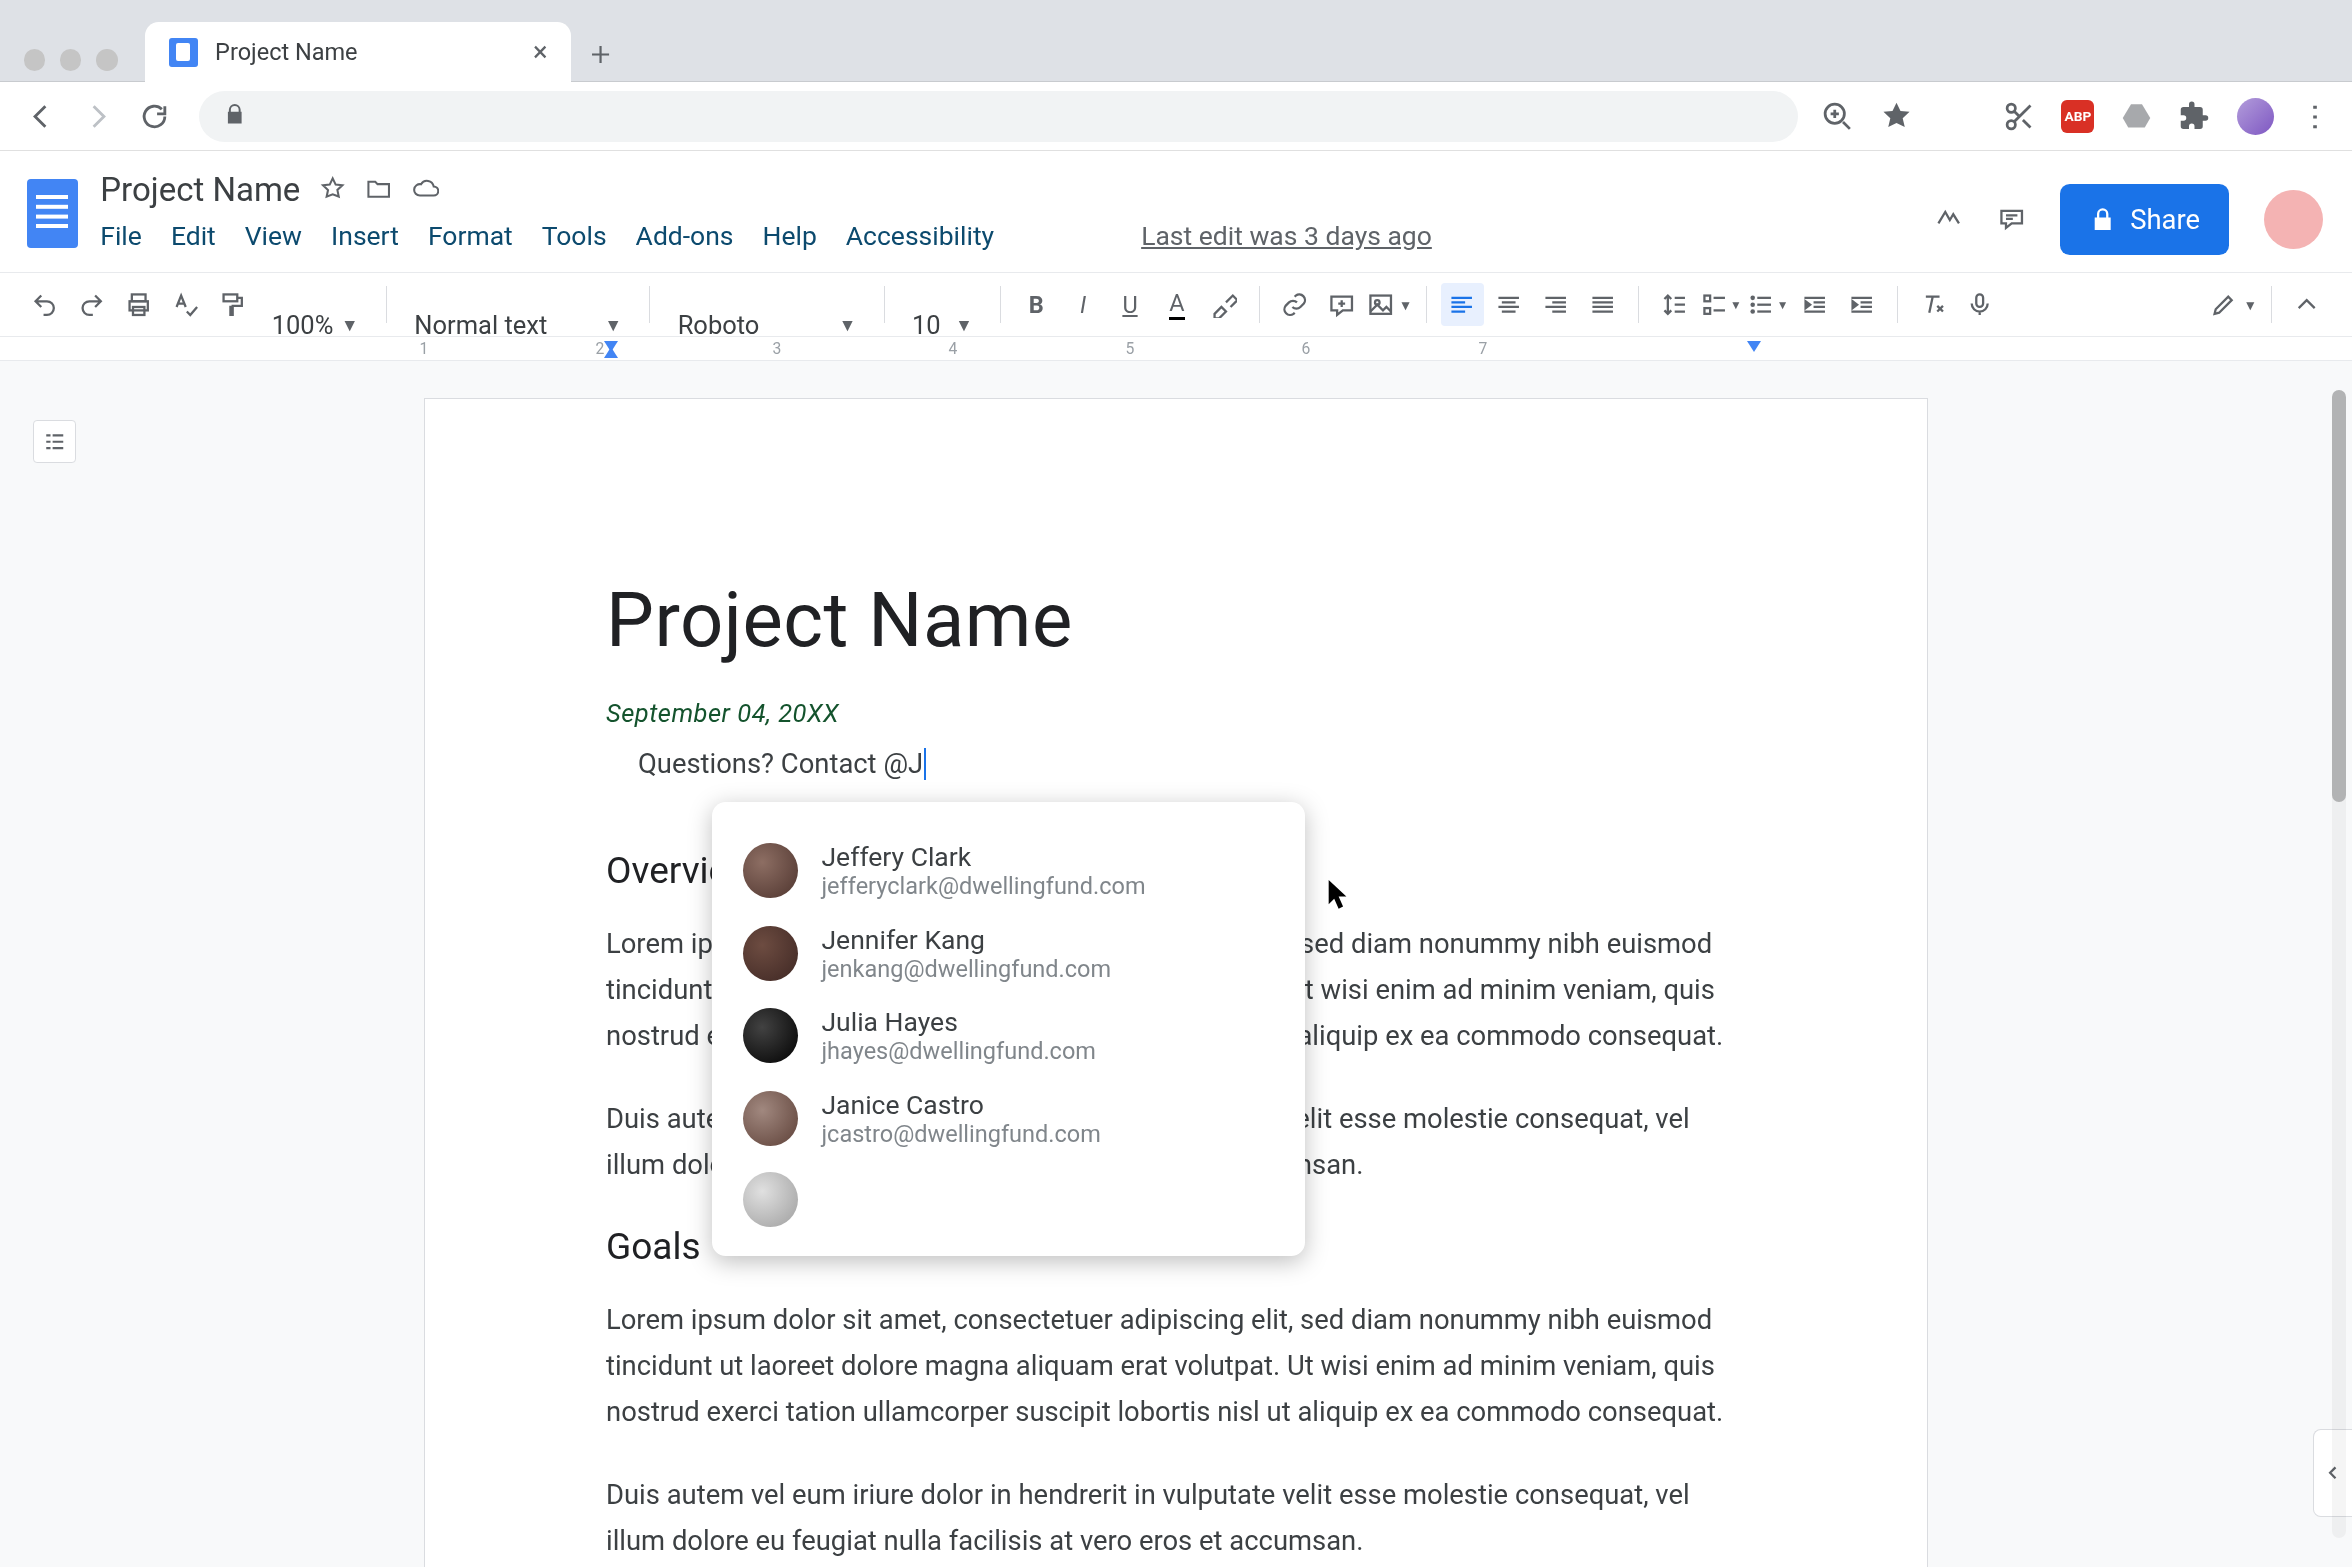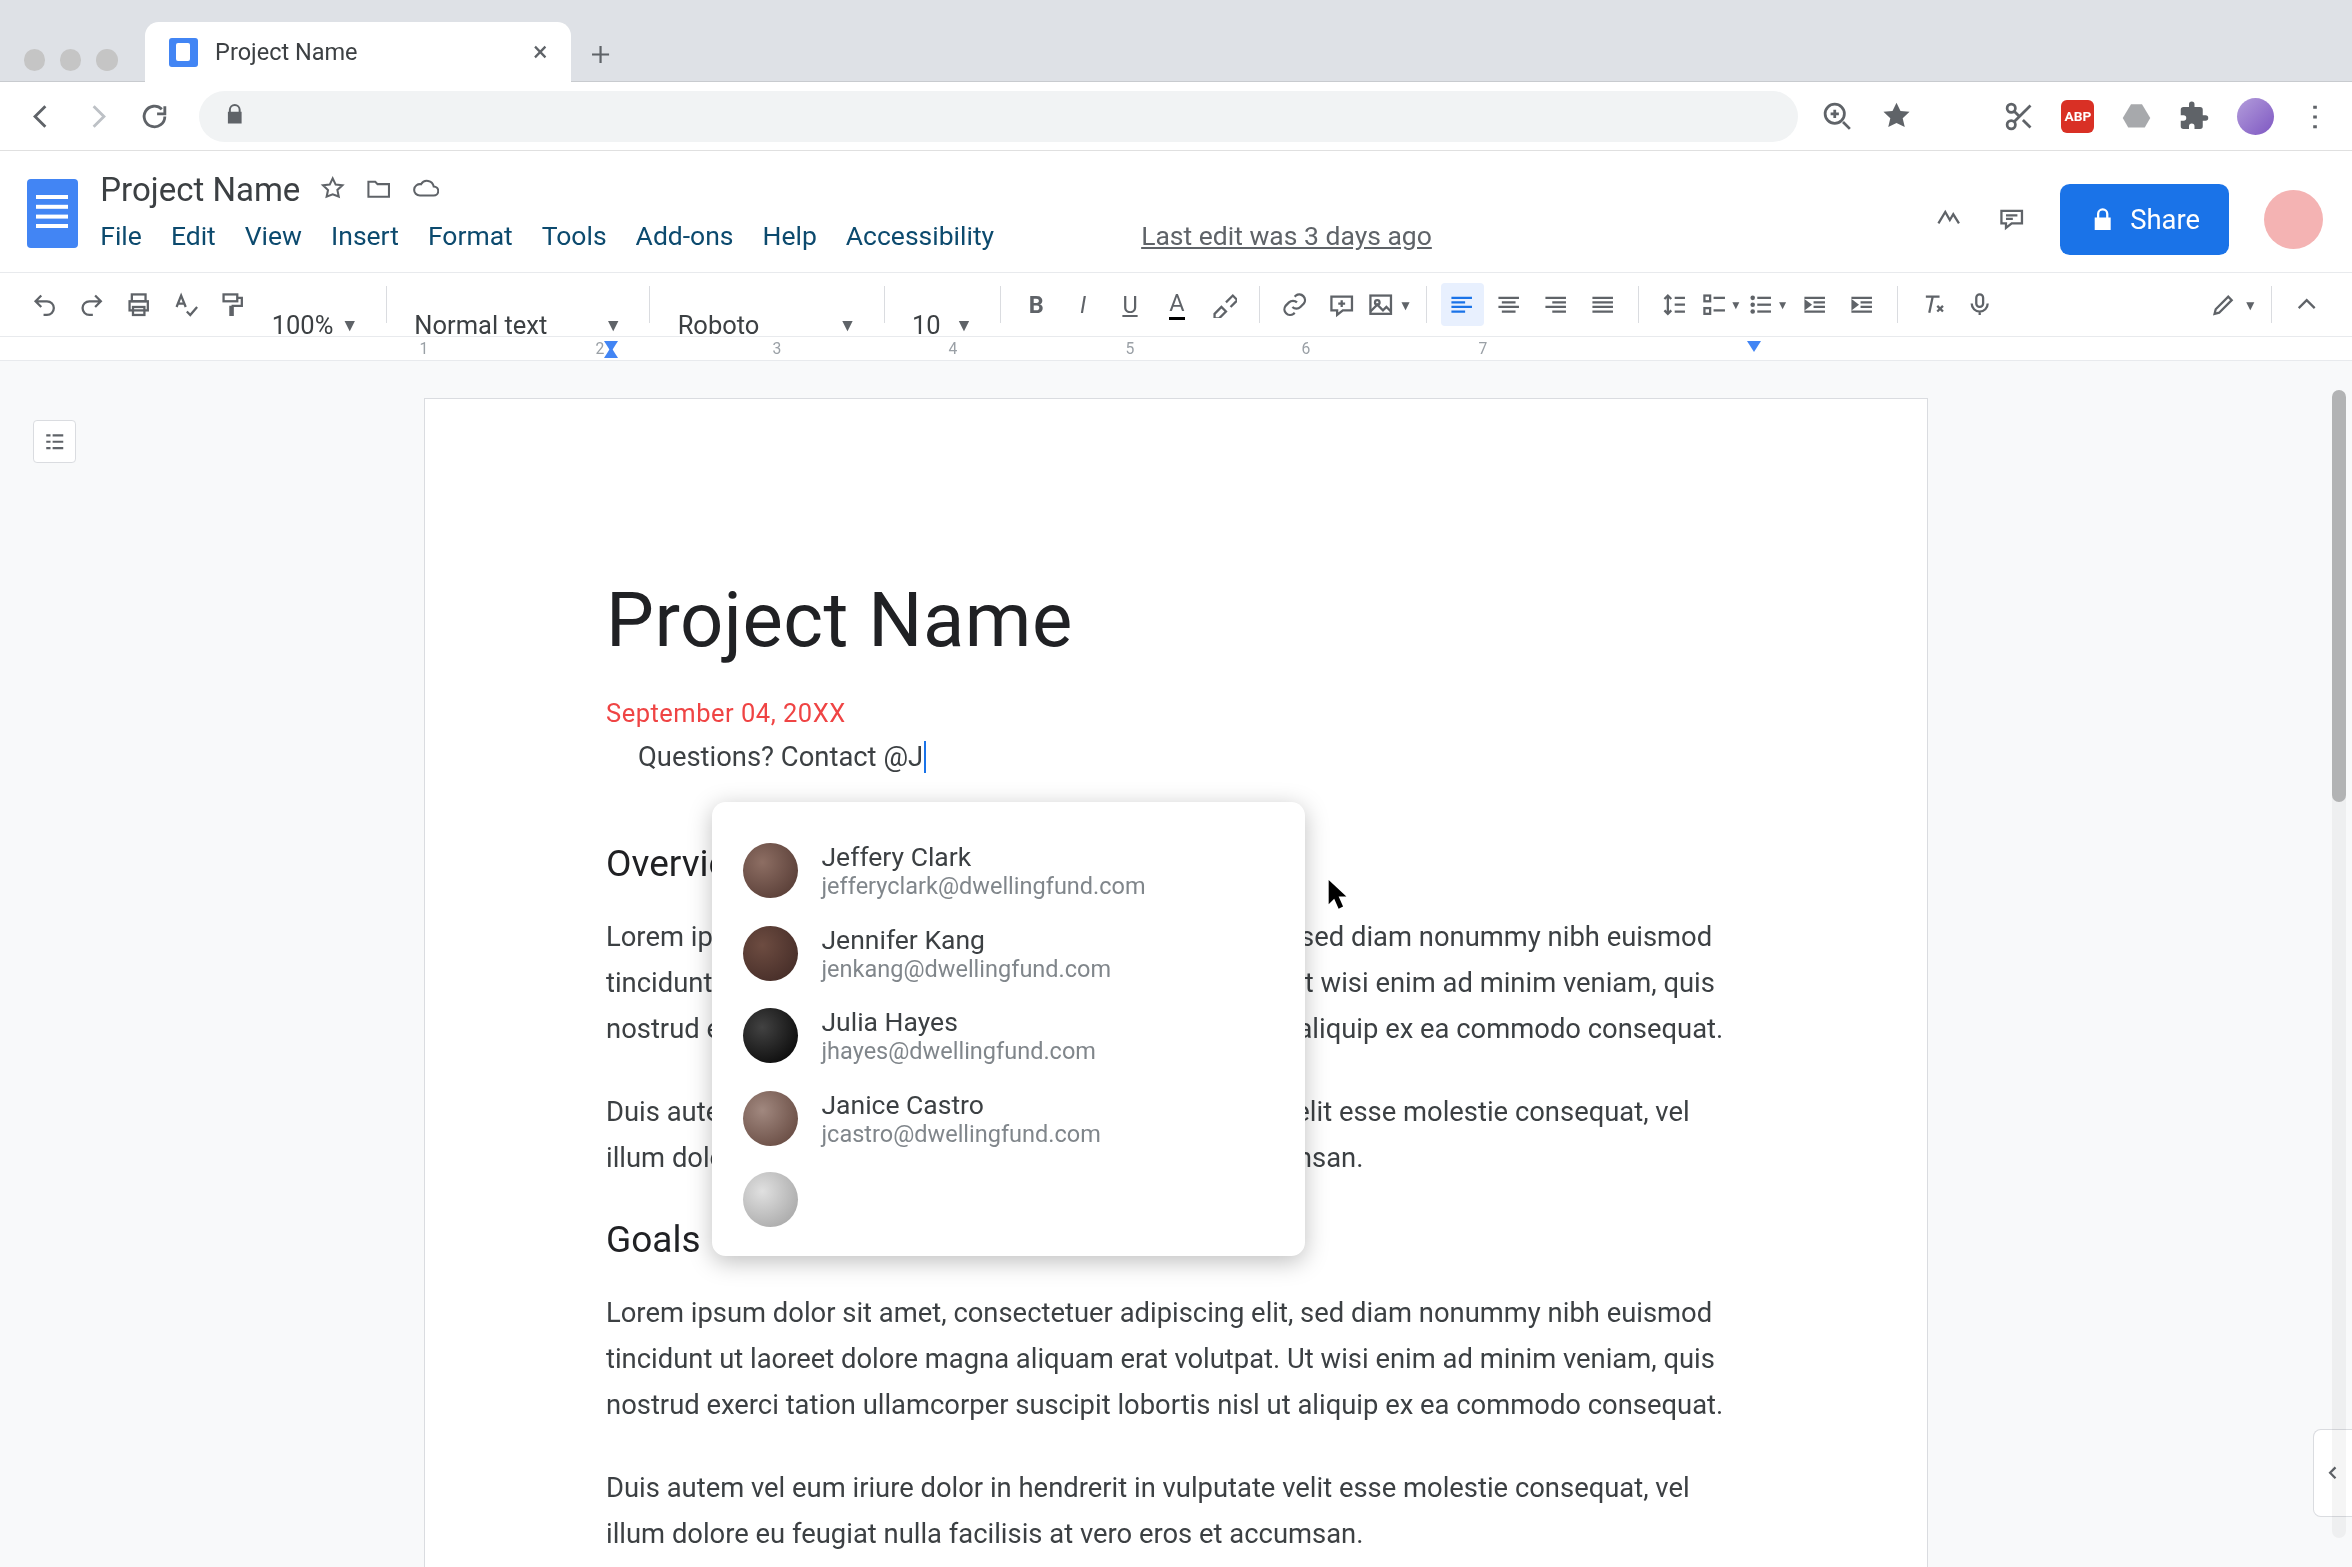--- a/index.html
+++ b/index.html
@@ -67,21 +67,21 @@
   .ruler-tick { position:absolute; top:2px; font-size:15.7px; color:#9AA0A6; transform:translateX(-50%); }
   .ruler-marker { position:absolute; top:3.9px; width:0; height:0; }
   .ruler-marker.down { border-left:7.8px solid transparent; border-right:7.8px solid transparent; border-top:11.8px solid #4285F4; }
   .ruler-marker.up { border-left:7.8px solid transparent; border-right:7.8px solid transparent; border-bottom:11.8px solid #4285F4; top:9.8px; }
 
   
   .canvas { position:absolute; left:0; right:0; top:361px; bottom:0; background:#F8F9FA; overflow:hidden; }
   .outline-btn { position:absolute; left:33px; top:59px; width:43px; height:43px; border:1px solid #DADCE0; border-radius:3.9px; display:flex; align-items:center; justify-content:center; color:#5F6368; background:#fff; }
   .page { position:absolute; left:424px; top:37px; width:1504px; min-height:1372px; background:#FFFFFF; border:1px solid #DADCE0; padding:176px 181px 59px 181px; }
   .page h1.title { font-size:76px; font-weight:400; color:#202124; letter-spacing:0.5px; margin-bottom:33px; font-family:Roboto, Arial, sans-serif; }
-  .date-line { font-size:25.5px; color:#ef4444; letter-spacing:0.5px; margin-bottom:13px; }
+  .date-line { font-size:25.5px; color:#14532d; letter-spacing:0.5px; margin-bottom:20px;font-style:italic; }
   .contact-line { font-size:27.4px; color:#3C4043; margin-bottom:69px;margin-left:32px; }
   .contact-line .cursor { border-right:2px solid #1A73E8; padding-right:1px; animation:blink 1s infinite; }
   @keyframes blink { 50% { border-color:transparent; } }
   .section-h { font-size:37px; color:#202124; font-weight:400; margin-bottom:29px; margin-top:23.5px; }
   .para { font-size:27.4px; color:#3C4043; line-height:1.68; margin-bottom:37px; }
 
   
   .mention-popup { position:absolute; left:712px; top:441px; width:593px; background:#FFFFFF; border-radius:13.7px; box-shadow:0 5.9px 23.5px rgba(0,0,0,0.25); padding:27.4px 0 17.6px 0; z-index:50; }
   .mention-item { display:flex; align-items:center; gap:23.5px; padding:11.8px 31px; }
   .mention-avatar { width:55px; height:55px; border-radius:50%; background:#BDBDBD; flex-shrink:0; background-size:cover; }

